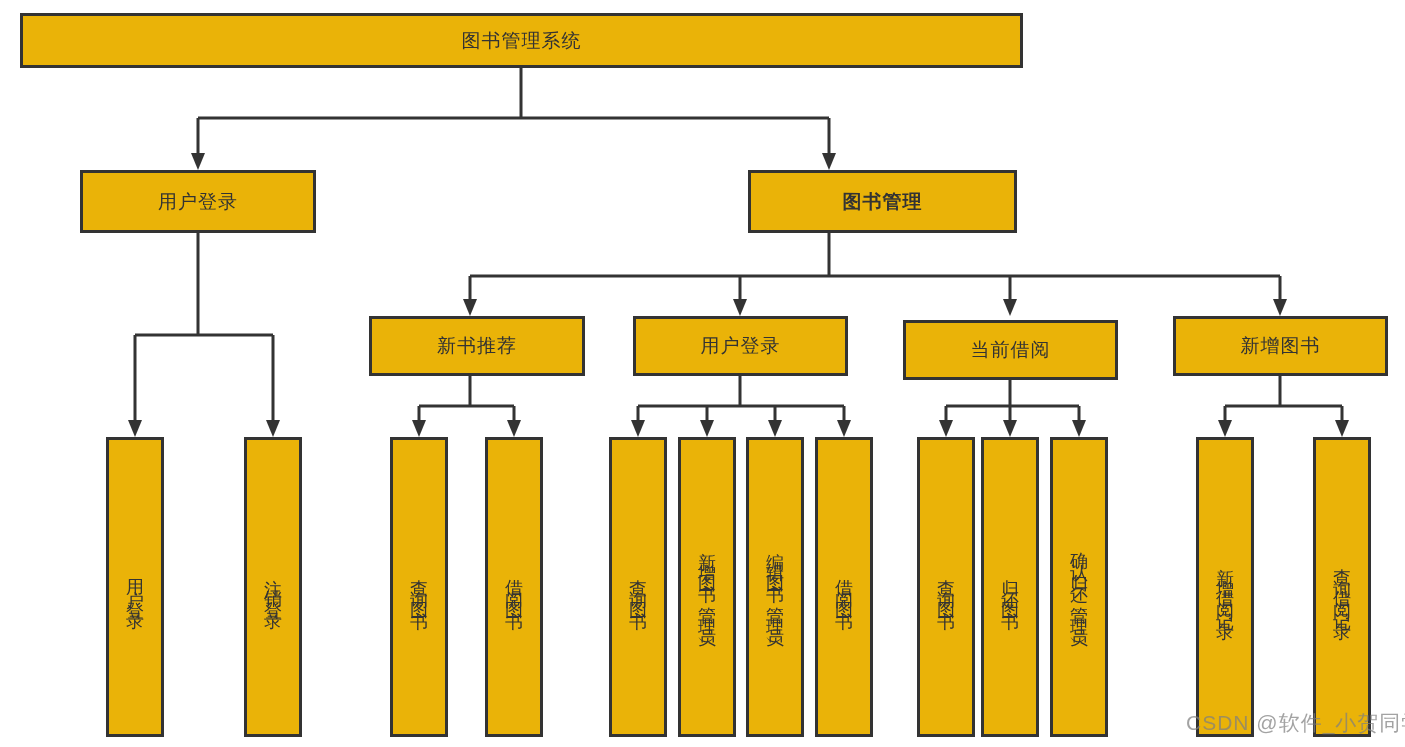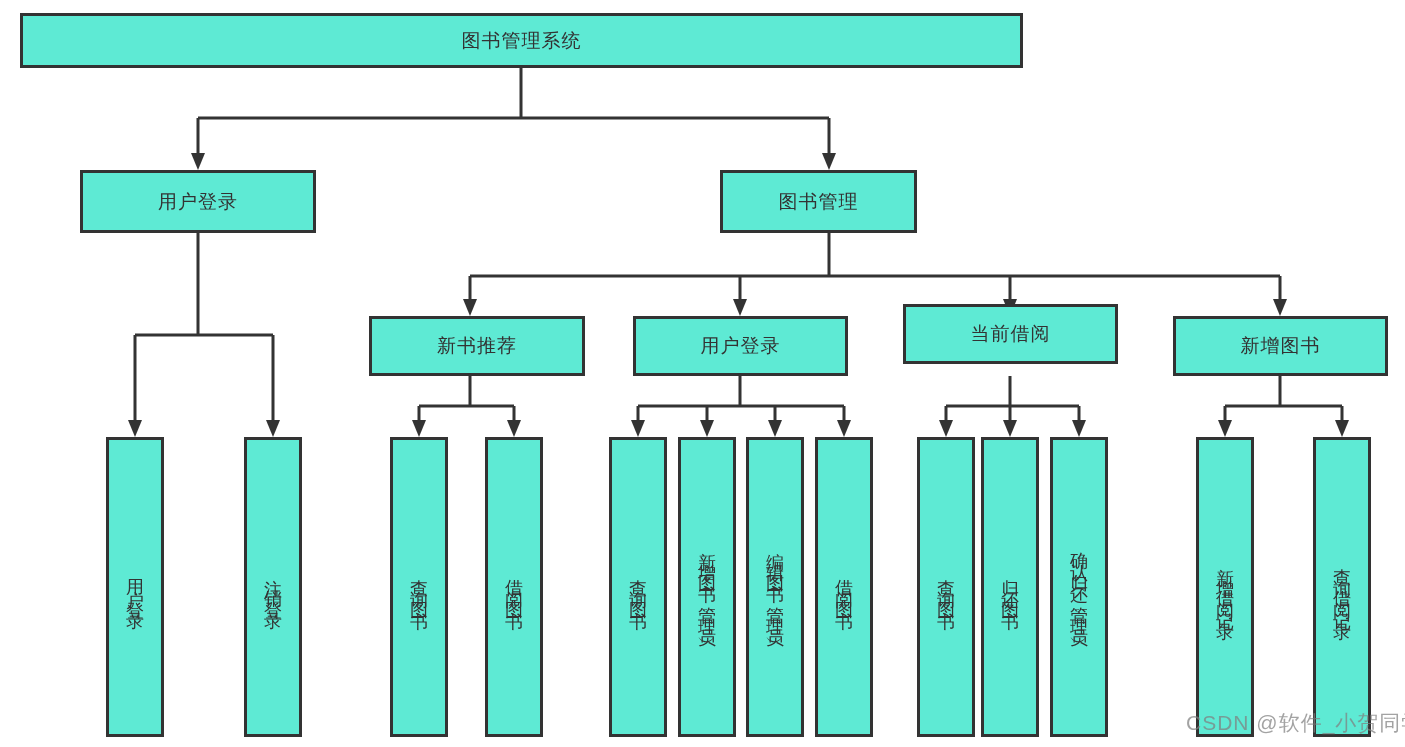--- a/index.html
+++ b/index.html
@@ -7,21 +7,21 @@
     position:relative;
     width:1405px;height:747px;
     background:#ffffff;
     font-family:"Liberation Sans","DejaVu Sans",sans-serif;
     overflow:hidden;
   }
   .connectors{position:absolute;left:0;top:0;width:1405px;height:747px;}
   .node{
     position:absolute;
     box-sizing:border-box;
-    background:#5eead4;
+    background:#eab308;
     border:3px solid #333333;
     display:flex;align-items:center;justify-content:center;
     color:#333333;
     font-size:19px;
     letter-spacing:1px;
     text-align:center;
     z-index:2;
   }
   .leaf{
     font-size:18px;
@@ -79,25 +79,25 @@
       <polygon points="1003,420 1017,420 1010,437"></polygon>
       <polygon points="1072,420 1086,420 1079,437"></polygon>
       <polygon points="1218,420 1232,420 1225,437"></polygon>
       <polygon points="1335,420 1349,420 1342,437"></polygon>
     </g>
   </svg>
 
   <div class="node" style="left:20px;top:13px;width:1003px;height:55px;">图书管理系统</div>
 
   <div class="node" style="left:80px;top:170px;width:236px;height:63px;">用户登录</div>
-  <div class="node" style="left:720px;top:170px;width:197px;height:63px;">图书管理</div>
+  <div class="node" style="left:748px;top:170px;width:269px;height:63px;font-weight:bold;">图书管理</div>
 
   <div class="node" style="left:369px;top:316px;width:216px;height:60px;">新书推荐</div>
   <div class="node" style="left:633px;top:316px;width:215px;height:60px;">用户登录</div>
-  <div class="node" style="left:903px;top:304px;width:215px;height:60px;">当前借阅</div>
+  <div class="node" style="left:903px;top:320px;width:215px;height:60px;">当前借阅</div>
   <div class="node" style="left:1173px;top:316px;width:215px;height:60px;">新增图书</div>
 
   <div class="node leaf" style="left:106px;top:437px;width:58px;height:300px;">
     <span class="vtext">用户登录</span>
   </div>
   <div class="node leaf" style="left:244px;top:437px;width:58px;height:300px;">
     <span class="vtext">注销登录</span>
   </div>
 
   <div class="node leaf" style="left:390px;top:437px;width:58px;height:300px;">

